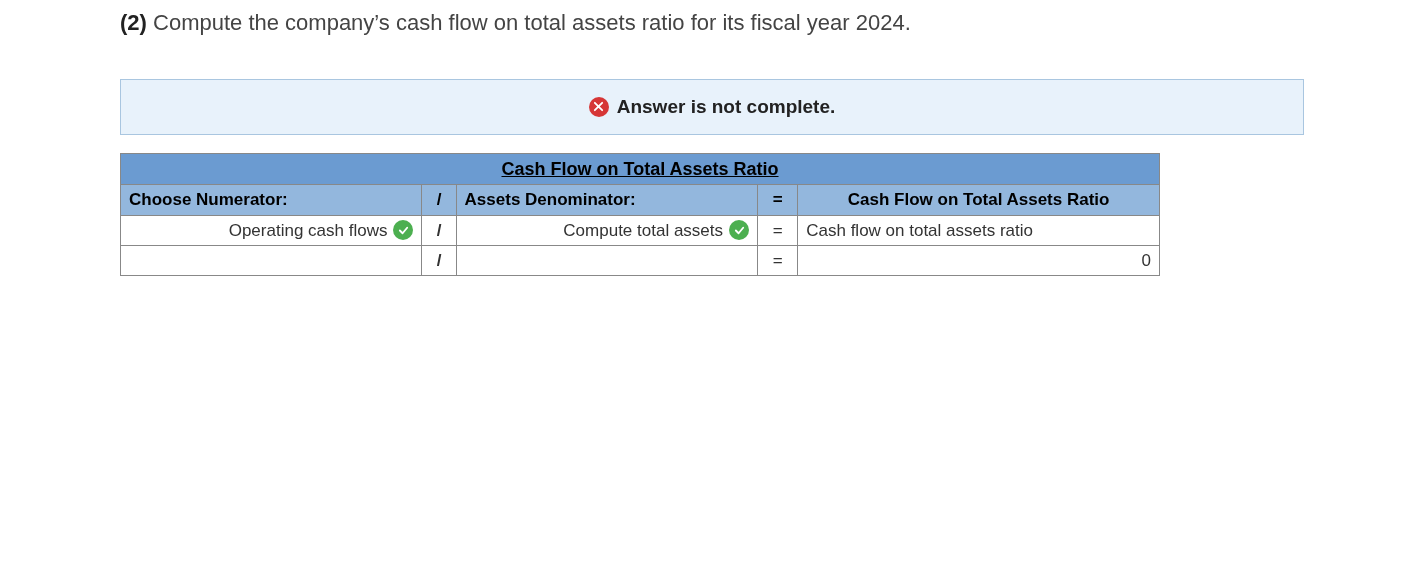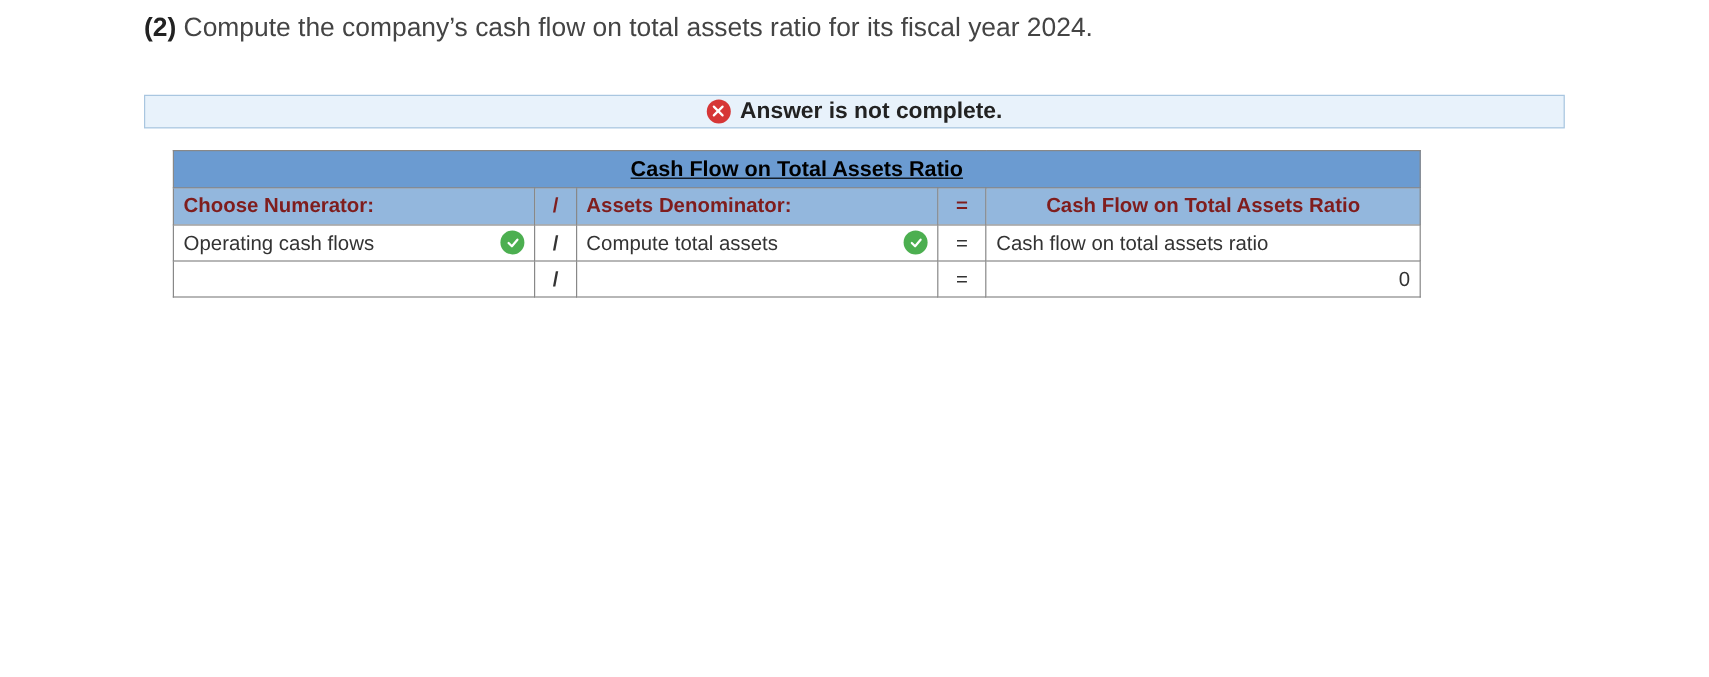--- a/index.html
+++ b/index.html
@@ -19,21 +19,21 @@
   .question {
     font-size: 22px;
     color: #444;
     margin-bottom: 40px;
     line-height: 1.4;
   }
   .question b { font-weight: 700; color: #222; }
   .status-bar {
     background: #e8f2fb;
     border: 1px solid #a9c6e0;
-    height: 28px;
+    height: 56px;
     display: flex;
     align-items: center;
     justify-content: center;
     font-weight: 700;
     font-size: 19px;
     color: #222;
     gap: 8px;
     margin-bottom: 18px;
   }
   .icon-circle {
@@ -44,53 +44,52 @@
     justify-content: center;
     flex-shrink: 0;
   }
   .icon-red { background: #d63636; color: #fff; }
   .icon-green { background: #4caf50; color: #fff; }
   .icon-circle svg { width: 11px; height: 11px; display: block; }
   table.ratio {
     border-collapse: collapse;
     width: 1040px;
     font-size: 17px;
-    margin-left: 24px;
   }
   table.ratio td, table.ratio th {
     border: 1px solid #888;
     padding: 4px 8px;
     vertical-align: middle;
     line-height: 1.25;
   }
   .hdr-title {
     background: #6b9bd1;
     text-align: center;
     font-weight: 700;
     color: #000;
     text-decoration: underline;
     font-size: 18px;
     padding: 6px 8px;
   }
   .hdr-blue {
     background: #93b7dd;
     font-weight: 700;
-    color: #7f1d1d;
+    color: #000000;
   }
   .center { text-align: center; }
   .right { text-align: right; }
   .slash-cell { text-align: center; font-weight: 700; }
   .eq-cell { text-align: center; }
   .cell-flex {
     display: flex;
     align-items: center;
     justify-content: space-between;
     gap: 6px;
   }
-  .cell-flex .txt { flex: 1; }
+  .cell-flex .txt { flex: 1; text-align: right; }
   .col-num { width: 300px; }
   .col-slash { width: 34px; }
   .col-den { width: 300px; }
   .col-eq { width: 40px; }
   .col-res { width: 360px; }
 </style>
 </head>
 <body>
 
 <div class="page">

